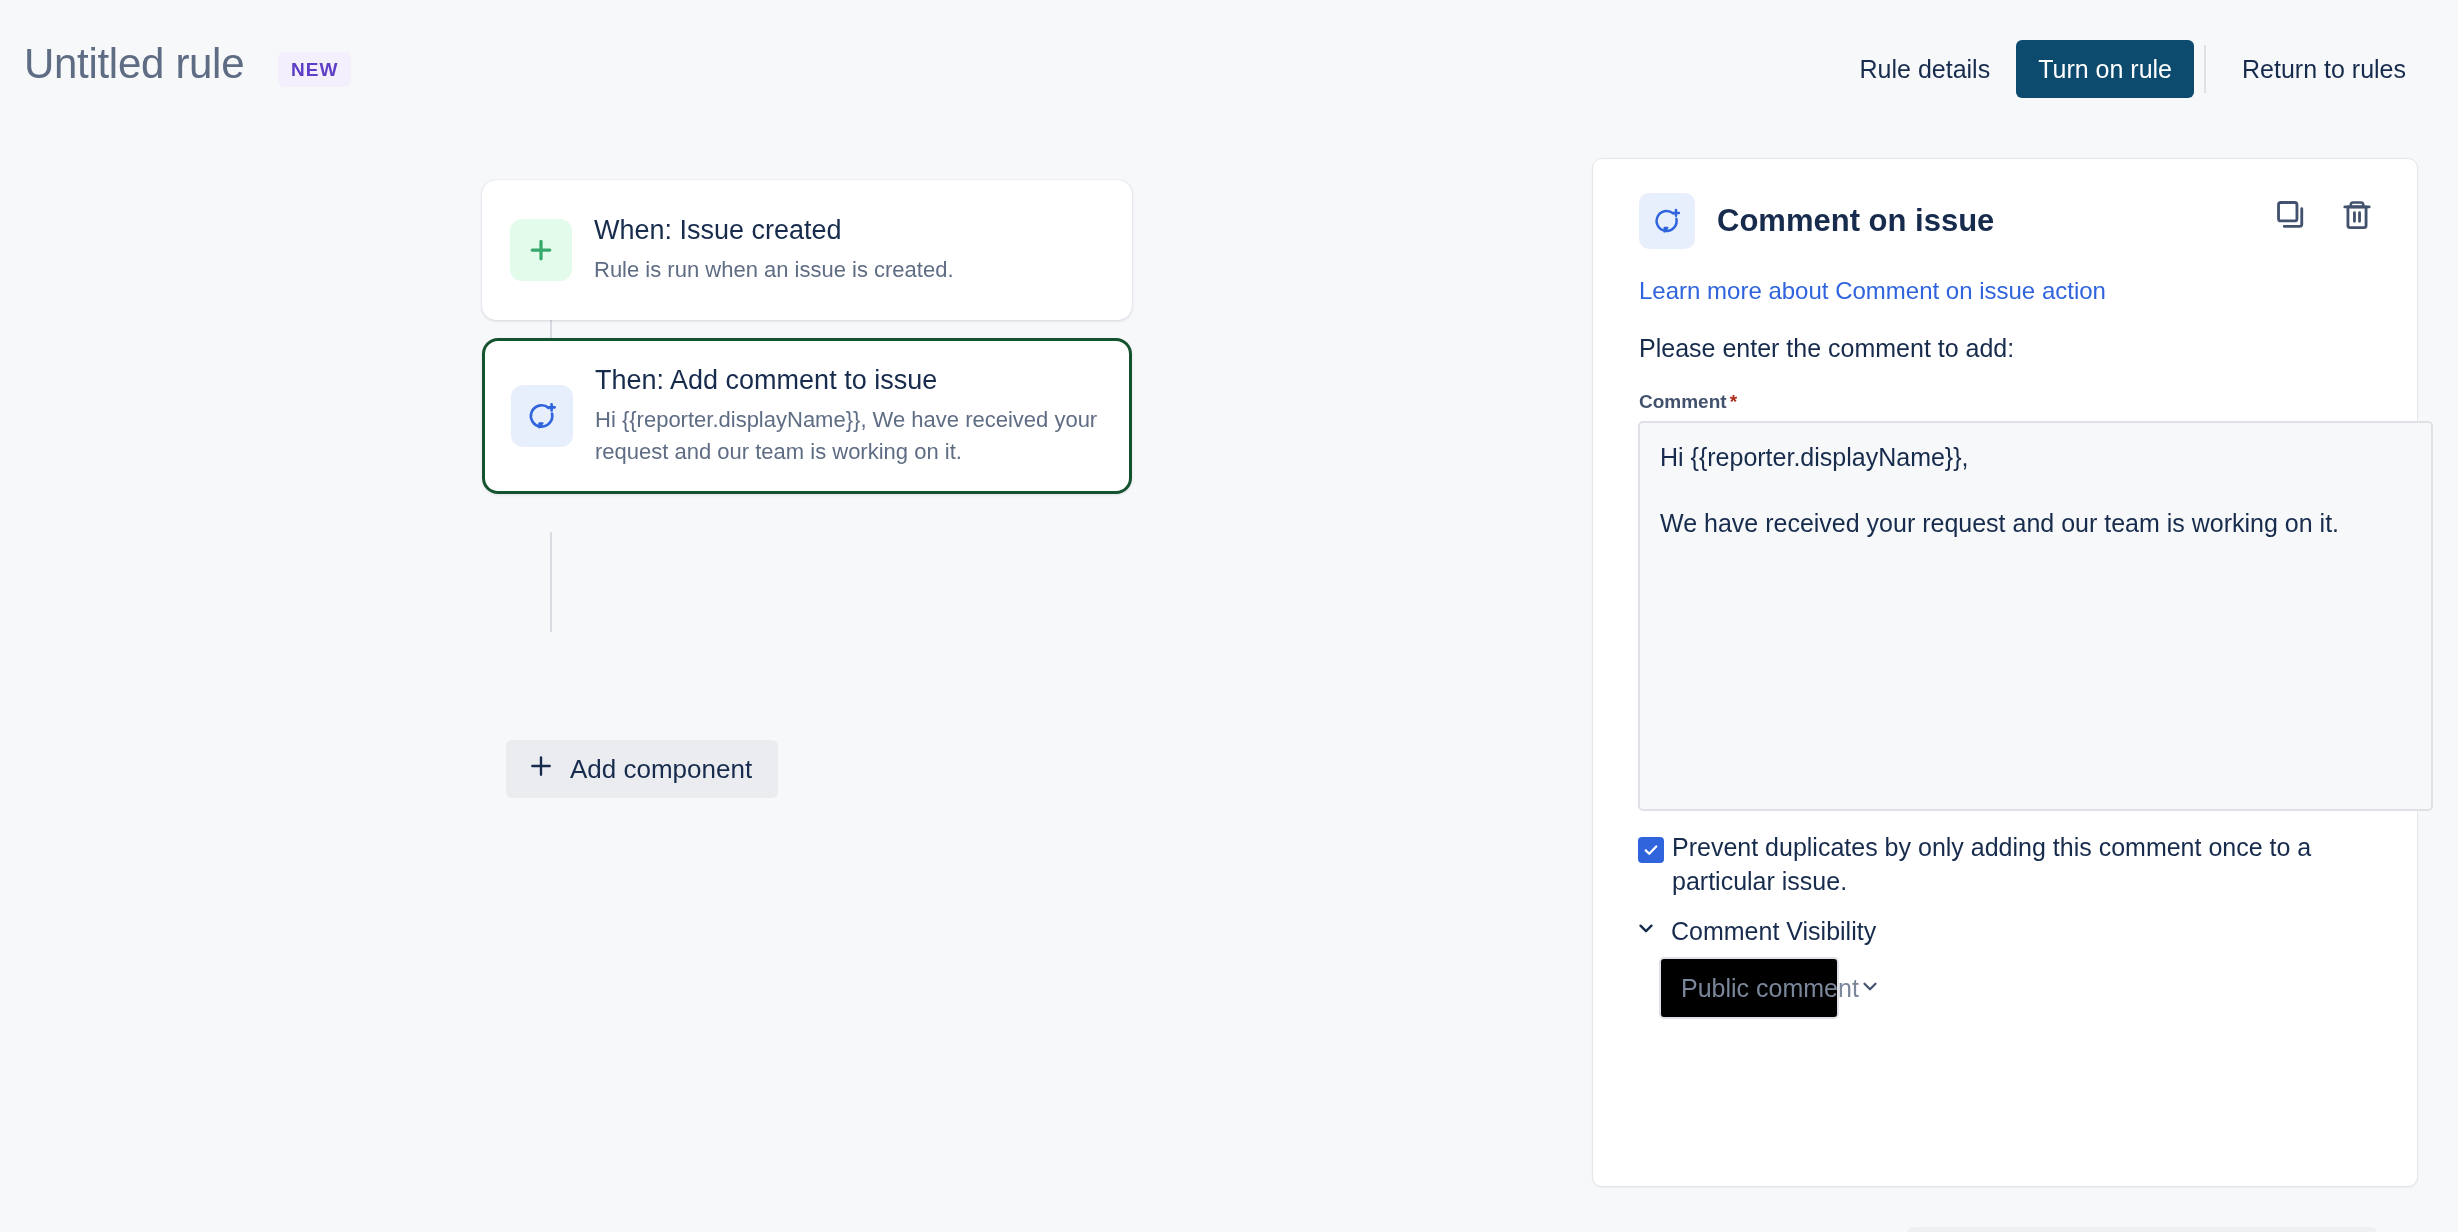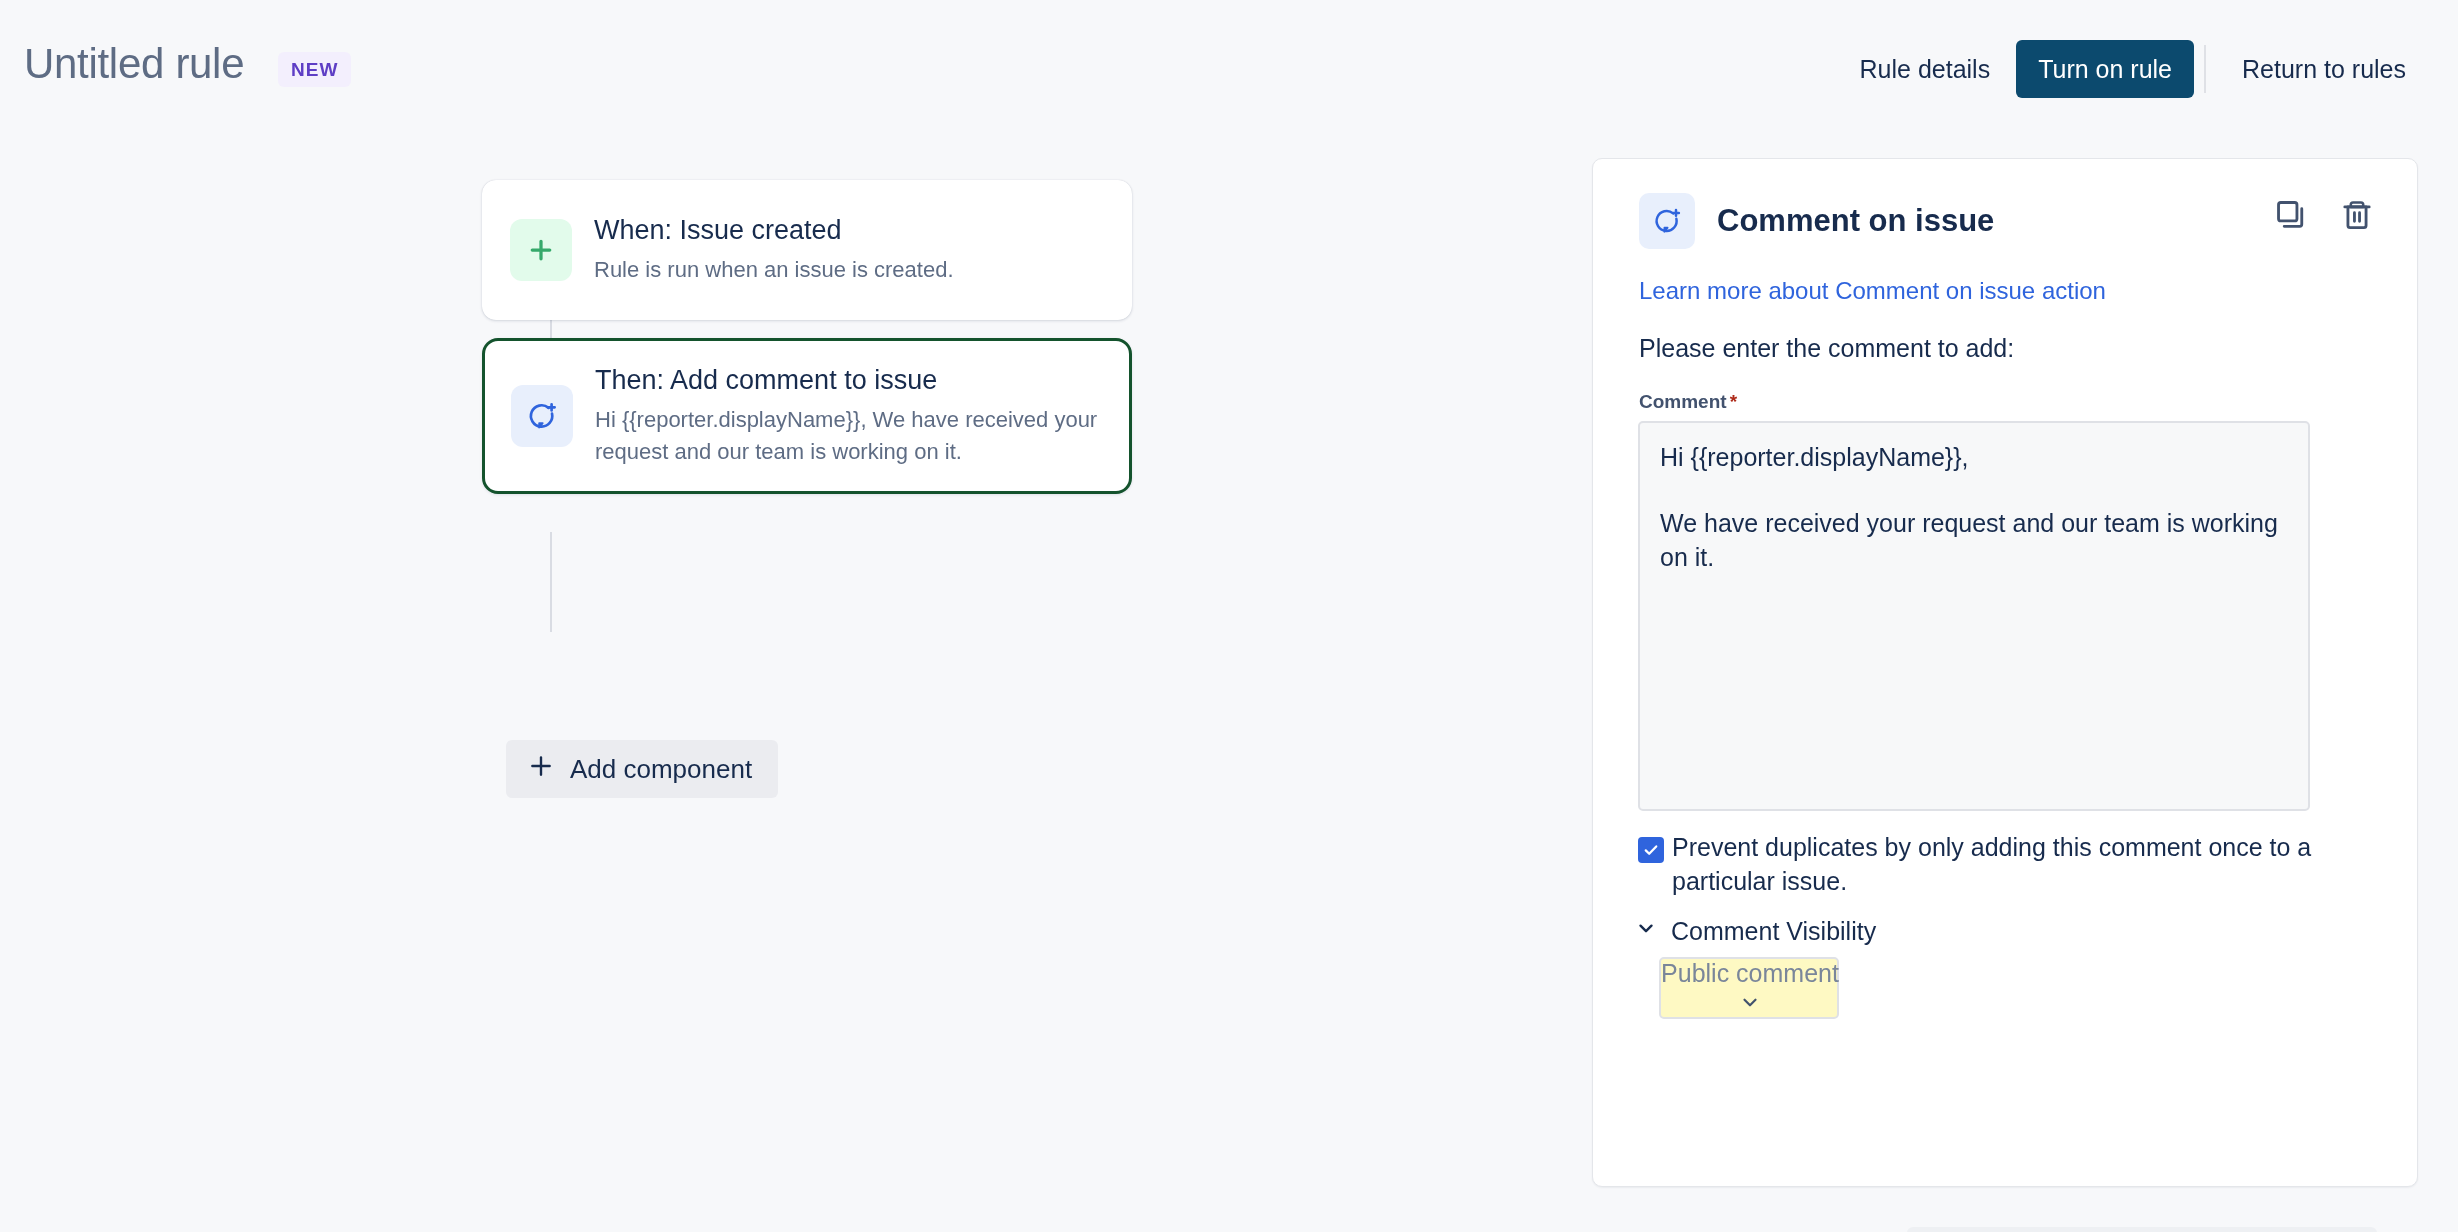--- a/index.html
+++ b/index.html
@@ -101,42 +101,42 @@
 
   .learn-link {
     position: absolute; left: 46px; top: 118px;
     font-size: 24px; color: #2f64dd; text-decoration: none; cursor: pointer; white-space: nowrap;
   }
   .panel-desc { position: absolute; left: 46px; top: 175px; font-size: 25px; color: #172b4d; }
   .field-label { position: absolute; left: 46px; top: 232px; font-size: 19px; font-weight: 700; color: #42526e; }
   .req-star { color: #ae2a19; font-weight: 700; margin-left: 3px; }
 
   .comment-box {
-    position: absolute; left: 45px; top: 262px; width: 672px; height: 390px;
+    position: absolute; left: 45px; top: 262px; width: 795px; height: 390px;
     background: #f7f8f9; border: 2px solid #dfe1e6; border-radius: 5px;
     padding: 18px 20px; overflow: hidden; cursor: text;
   }
   .comment-line { font-size: 25px; color: #172b4d; line-height: 1.35; white-space: pre-wrap; }
   .comment-gap { height: 32px; }
 
   .check-row { position: absolute; left: 45px; top: 672px; width: 742px; display: flex; align-items: flex-start; }
   .checkbox {
     width: 26px; height: 26px; border-radius: 4px; background: #2f64dd;
     flex: 0 0 26px; margin-top: 6px; display: flex; align-items: center; justify-content: center; cursor: pointer;
   }
   .check-label { margin-left: 8px; font-size: 25px; color: #172b4d; line-height: 1.35; }
 
   .visibility-row { position: absolute; left: 42px; top: 758px; display: flex; align-items: flex-start; cursor: pointer; }
   .visibility-label { font-size: 25px; color: #172b4d; margin-left: 14px; }
 
   .select-box {
     position: absolute; left: 66px; top: 798px; width: 180px; height: 62px;
-    background: #fef9c3; border: 2px solid #dfe1e6; border-radius: 5px;
+    background: #000000; border: 2px solid #dfe1e6; border-radius: 5px;
     display: flex; align-items: center; justify-content: space-between;
-    padding: 0 18px 0 20px; cursor: pointer; flex-direction: column;
+    padding: 0 18px 0 20px; cursor: pointer;
   }
   .select-value { font-size: 25px; color: #7a869a; white-space: nowrap; }
   .btn-back {
     position: absolute; left: 1057px; top: 0; height: 62px;
     background: transparent; border: none; font-family: inherit;
     font-size: 25px; color: #172b4d; cursor: pointer; padding: 0 24px;
   }
   .btn-next {
     position: absolute; right: 0; top: 0; width: 470px; height: 62px;
     background: #eef0f3; border: none; border-radius: 6px; font-family: inherit;

